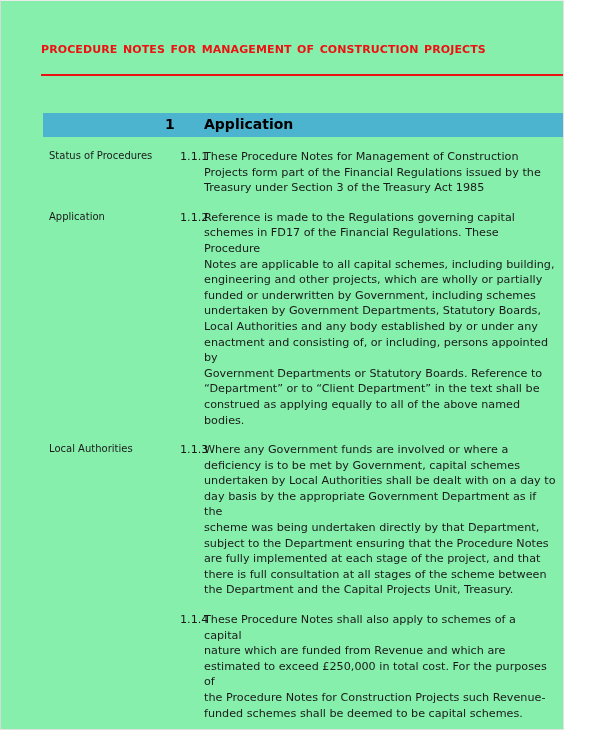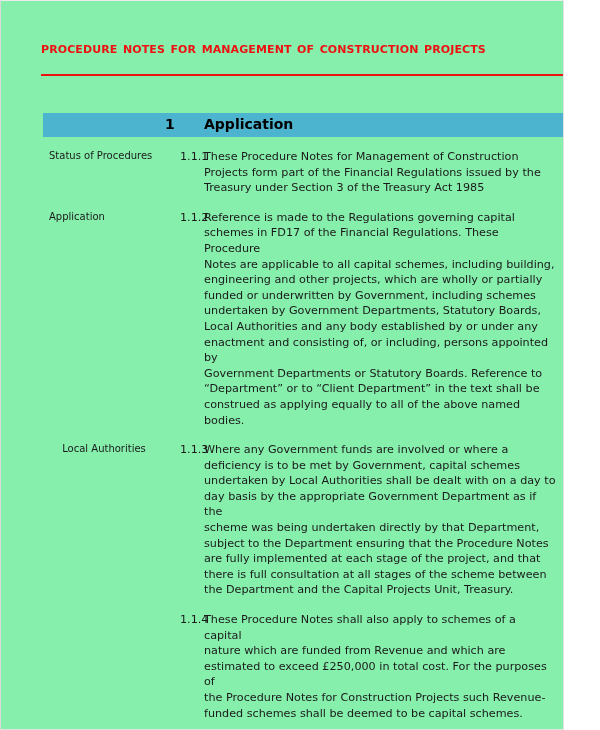--- a/index.html
+++ b/index.html
@@ -166,21 +166,21 @@
 funded or underwritten by Government, including schemes
 undertaken by Government Departments, Statutory Boards,
 Local Authorities and any body established by or under any
 enactment and consisting of, or including, persons appointed by
 Government Departments or Statutory Boards.  Reference to
 “Department” or to “Client Department” in the text shall be
 construed as applying equally to all of the above named bodies.</div>
     </div>
 
     <div class="clause">
-      <div class="clause-label" style="white-space: pre-line; text-align: center;">Local Authorities</div>
+      <div class="clause-label" style="white-space: pre-line;">Local Authorities</div>
       <div class="clause-number">1.1.3</div>
       <div class="clause-text">Where any Government funds are involved or where a
 deficiency is to be met by Government, capital schemes
 undertaken by Local Authorities shall be dealt with on a day to
 day basis by the appropriate Government Department as if the
 scheme was being undertaken directly by that Department,
 subject to the Department ensuring that the Procedure Notes
 are fully implemented at each stage of the project, and that
 there is full consultation at all stages of the scheme between
 the Department and the Capital Projects Unit, Treasury.</div>

